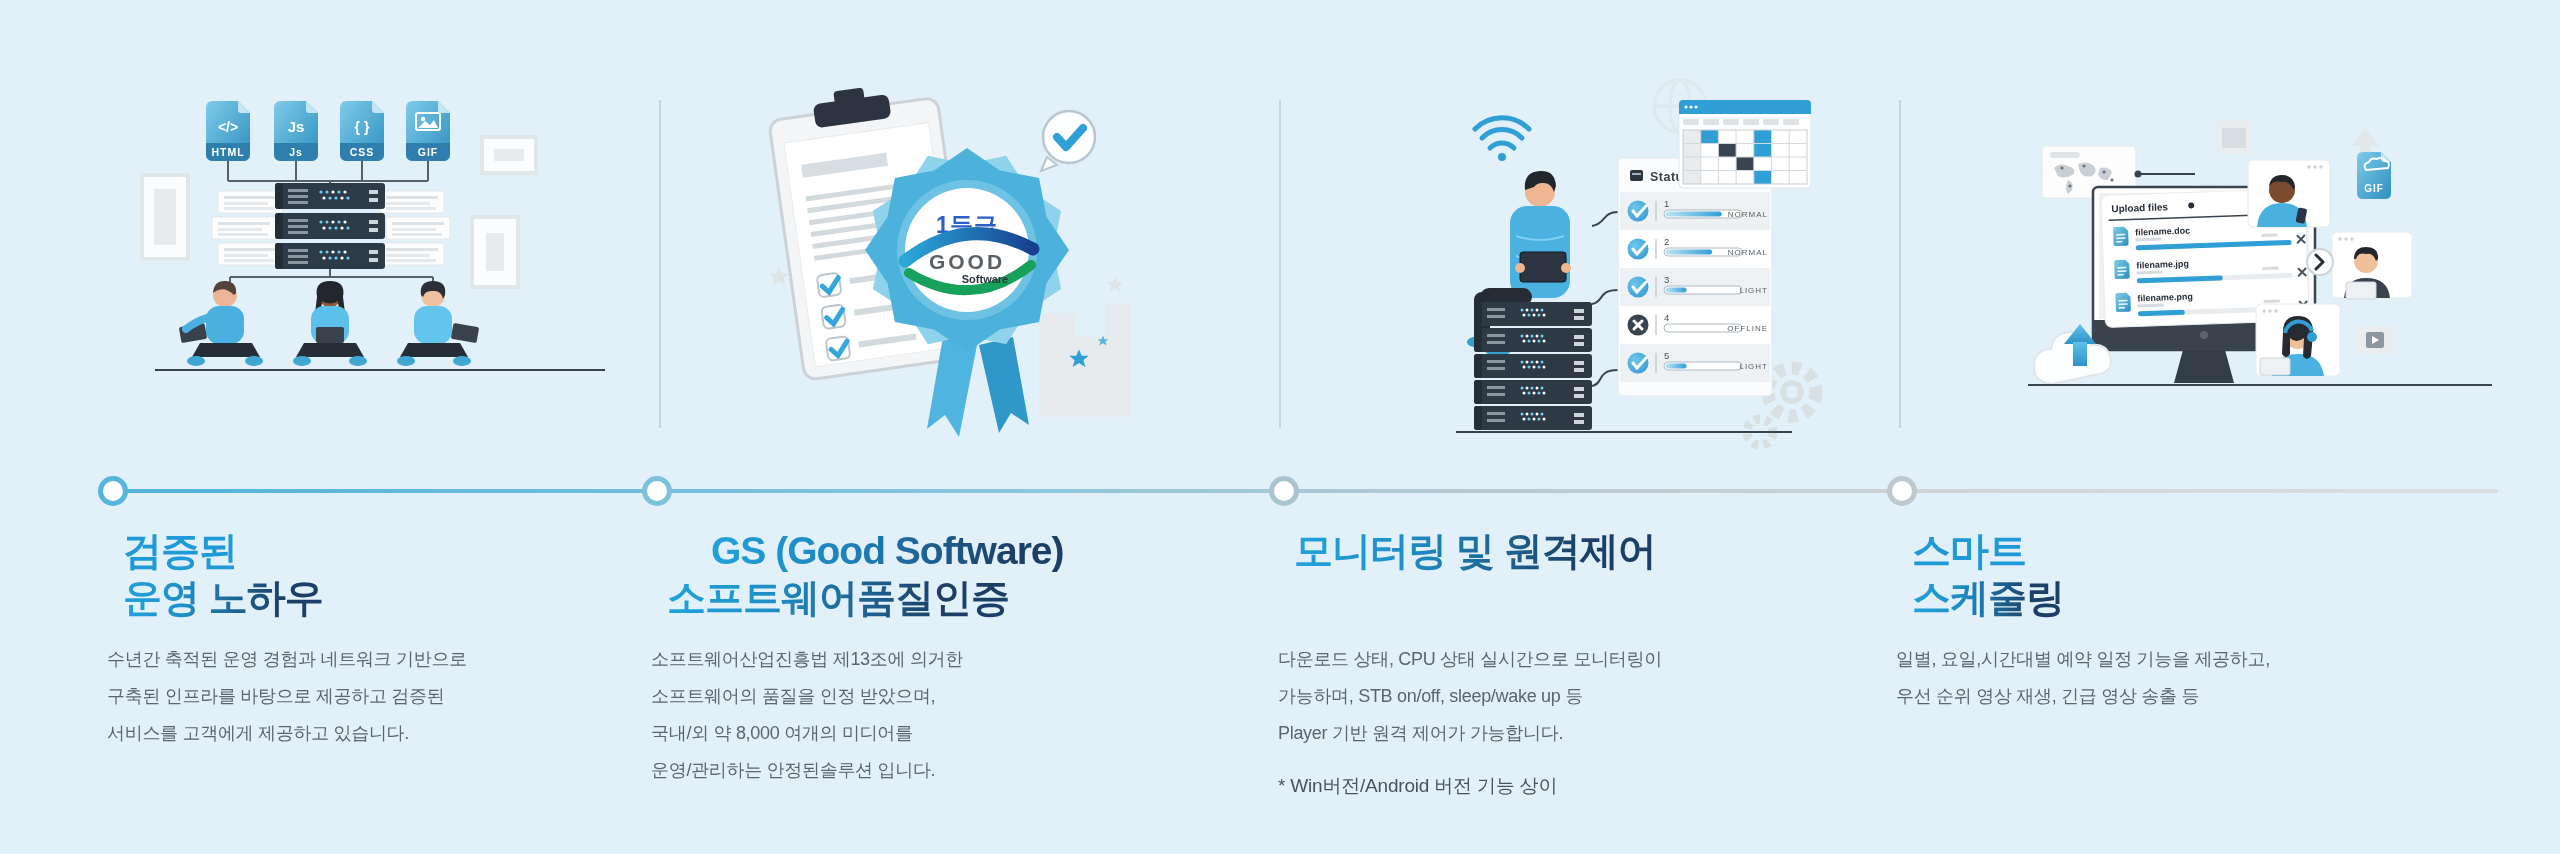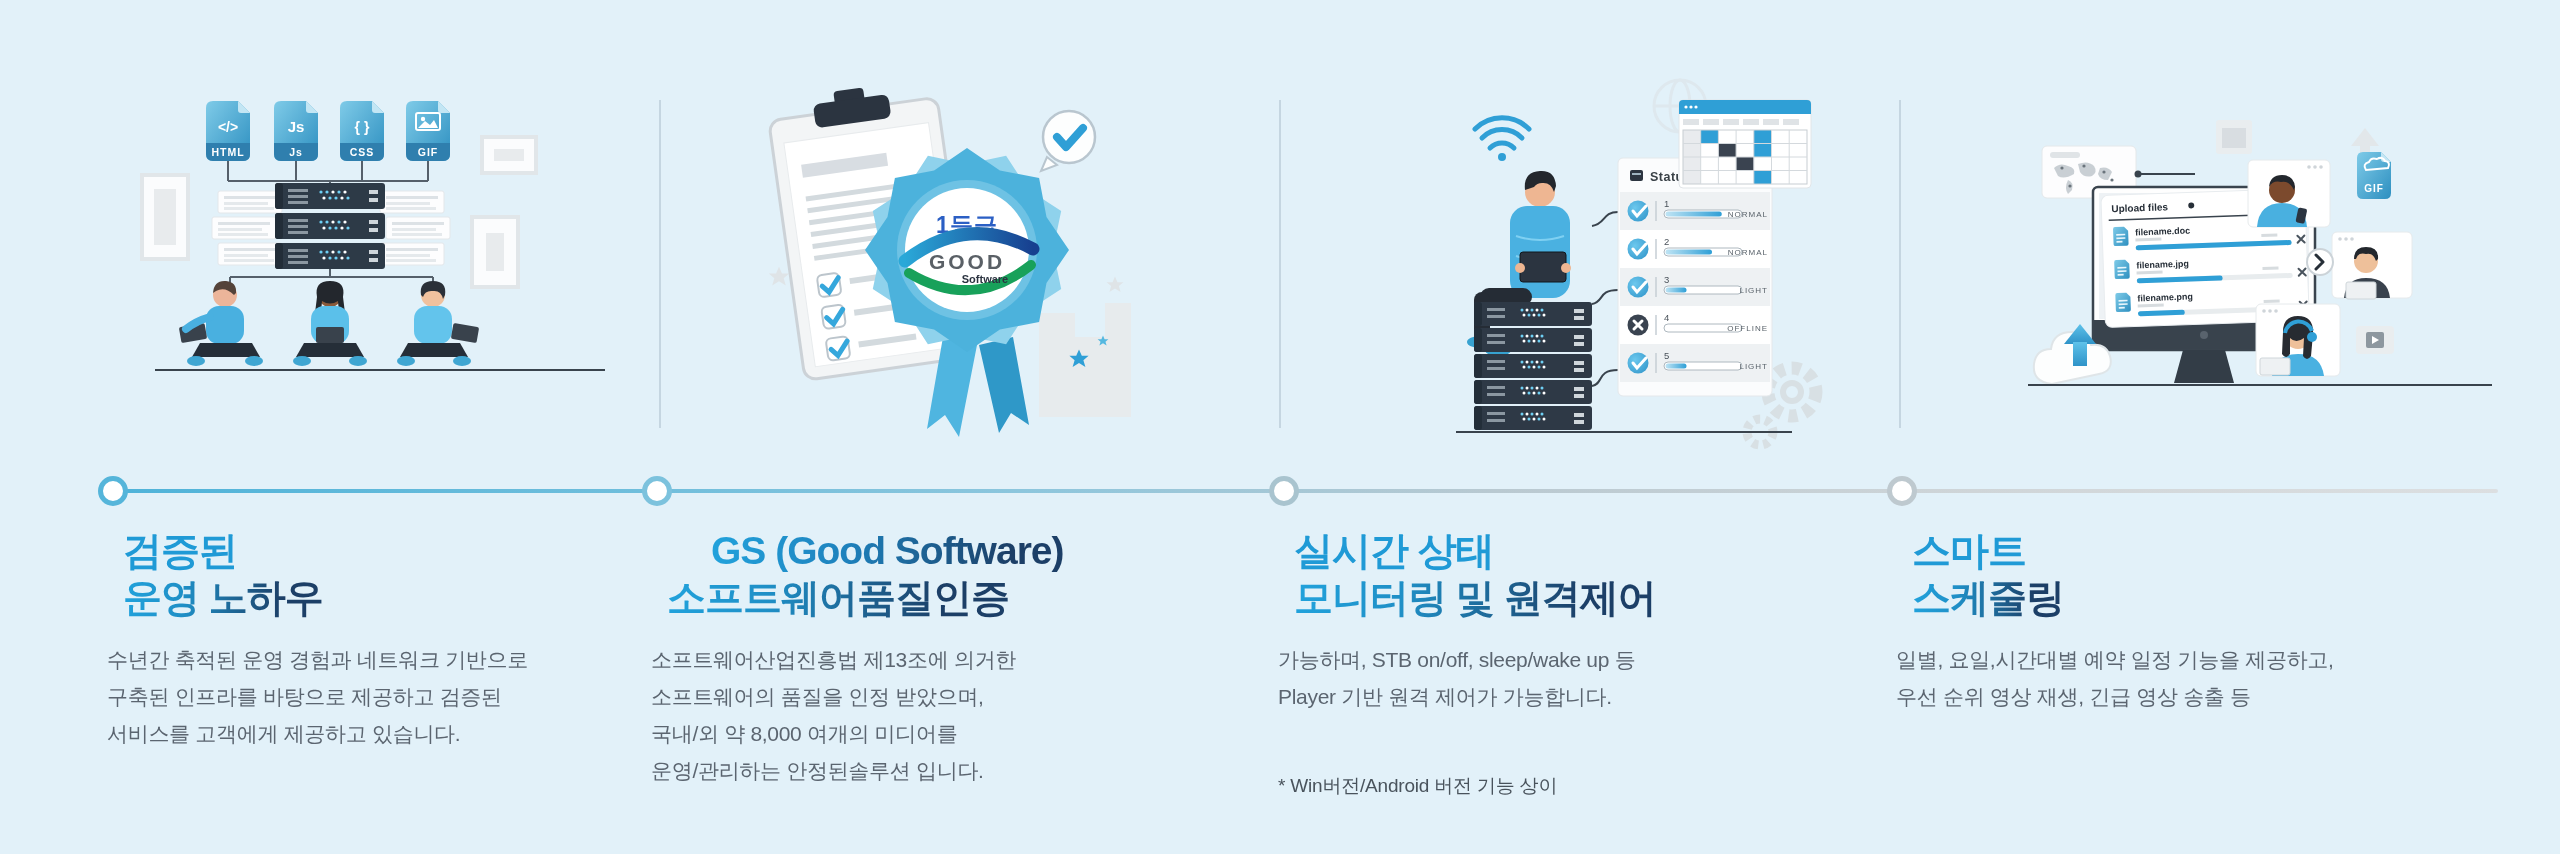--- a/index.html
+++ b/index.html
@@ -12,21 +12,21 @@
   .m1{left:98px;border:5px solid #55b5da;}
   .m2{left:642px;border:5px solid #7cc2dd;}
   .m3{left:1269px;border:5px solid #a9c4cf;}
   .m4{left:1887px;border:5px solid #bec9cf;}
   .coltext{position:absolute;}
   .title{position:absolute;top:527px;left:16px;font-size:39px;line-height:47px;font-weight:800;letter-spacing:-1px;}
   .t-line{display:block;}
   .t-solid{color:#1f9ad6;}
   .t-grad{background:linear-gradient(90deg,#21a2dc 0%,#1f8fc6 30%,#1c3f67 80%);-webkit-background-clip:text;background-clip:text;color:transparent;display:inline-block;}
   .t-grad2{background:linear-gradient(90deg,#21a2dc 0%,#1e82bd 38%,#1c3f67 85%);-webkit-background-clip:text;background-clip:text;color:transparent;display:inline-block;margin-left:44px;}
-  .bodytext{position:absolute;top:641px;left:0;font-size:21px;line-height:37px;color:#5b6570;letter-spacing:-0.3px;}
+  .bodytext{position:absolute;top:641px;left:0;font-size:18px;line-height:37px;color:#5b6570;letter-spacing:-0.3px;}
   .footnote{position:absolute;top:757px;left:0;font-size:19px;color:#49535c;letter-spacing:-0.2px;margin-top:16px;}
   .illus{position:absolute;}
   svg text{font-family:"Liberation Sans","DejaVu Sans",sans-serif;}
 </style>
 </head>
 <body>
 
 <div class="stage">
 
   <div class="divider" style="left:659px"></div>
@@ -602,24 +602,24 @@
     <div class="bodytext">
       <div>소프트웨어산업진흥법 제13조에 의거한</div>
       <div>소프트웨어의 품질을 인정 받았으며,</div>
       <div>국내/외 약 8,000 여개의 미디어를</div>
       <div>운영/관리하는 안정된솔루션 입니다.</div>
     </div>
   </div>
 
   <div class="coltext" style="left:1278px;width:600px">
     <div class="title">
-      <span class="t-line t-solid">실시간 상태</span>
       <span class="t-line"><span class="t-grad">모니터링 및 원격제어</span></span>
     </div>
     <div class="bodytext">
+      <div>다운로드 상태, CPU 상태 실시간으로 모니터링이</div>
       <div>가능하며, STB on/off, sleep/wake up 등</div>
       <div>Player 기반 원격 제어가 가능합니다.</div>
     </div>
     <div class="footnote">* Win버전/Android 버전 기능 상이</div>
   </div>
 
   <div class="coltext" style="left:1896px;width:580px">
     <div class="title">
       <span class="t-line t-solid">스마트</span>
       <span class="t-line"><span class="t-grad">스케줄링</span></span>

